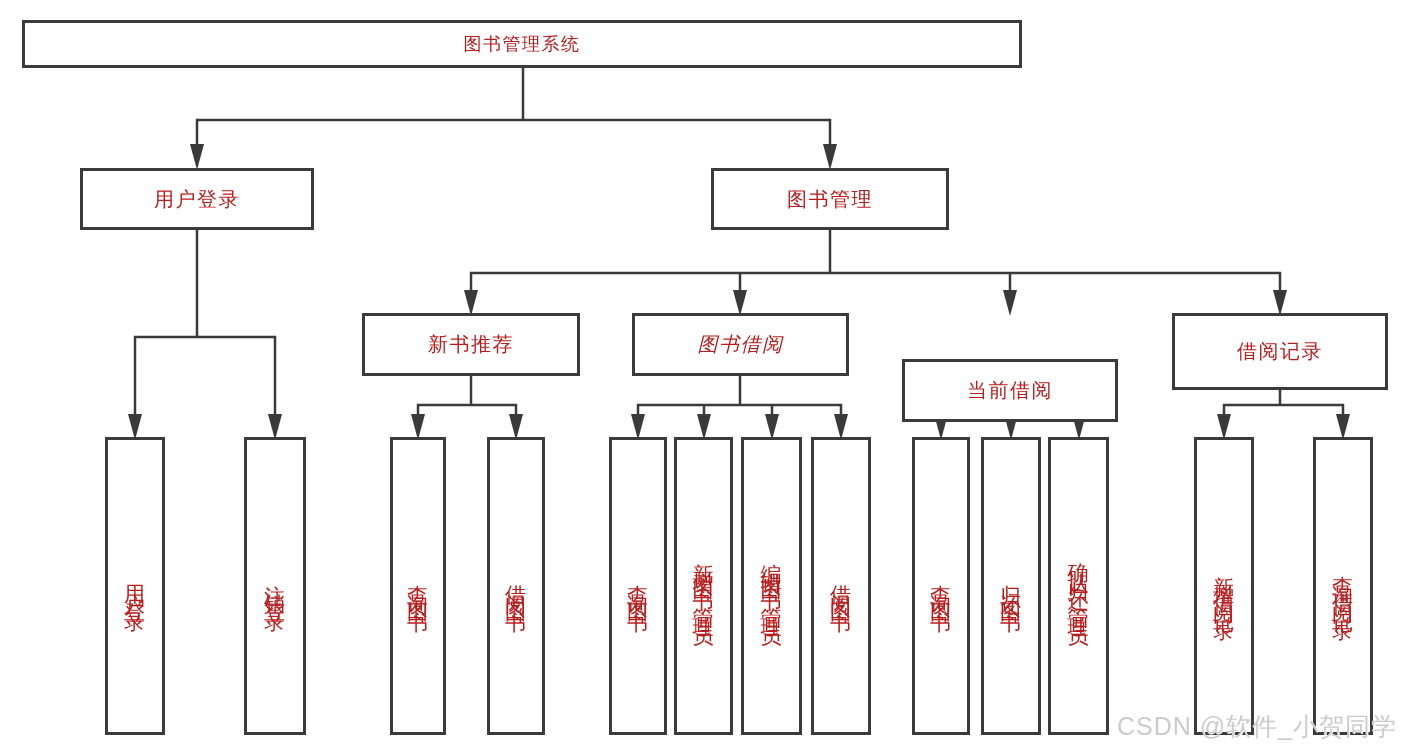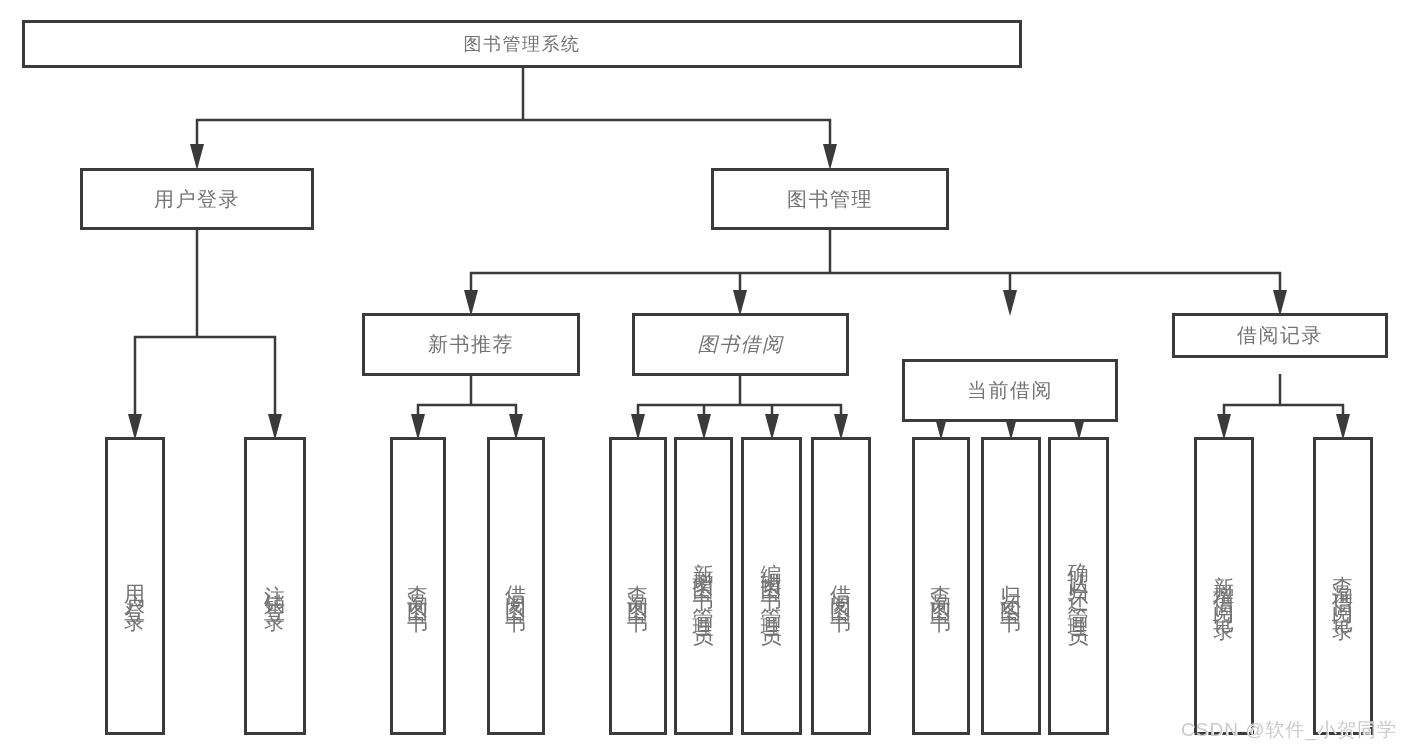--- a/index.html
+++ b/index.html
@@ -31,42 +31,42 @@
     stroke: none;
   }
   .node {
     position: absolute;
     box-sizing: border-box;
     background: #ffffff;
     border: 3px solid #3b3b3b;
     display: flex;
     align-items: center;
     justify-content: center;
-    color: #737373;
+    color: #b91c1c;
     z-index: 2;
     text-align: center;
   }
   .hnode {
     letter-spacing: 1.5px;
   }
   .root-node  { font-size: 18px; }
   .l2-node, .l3-node { font-size: 20px; }
   .vnode span {
     writing-mode: vertical-rl;
     text-orientation: mixed;
     font-size: 21px;
     letter-spacing: 9px;
     line-height: 1;
     white-space: nowrap;
   }
   #watermark {
     position: absolute;
     right: 8px;
     bottom: 4px;
-    font-size: 19px;
+    font-size: 25px;
     letter-spacing: 1px;
     color: #cbcbcb;
     text-shadow: 1px 1px 0 #ffffff;
     z-index: 3;
     pointer-events: none;
   }
 </style>
 </head>
 <body>
 
@@ -149,21 +149,21 @@
   </svg>
 
   <div class="node hnode root-node" style="left:22px; top:20px; width:1000px; height:48px;">图书管理系统</div>
 
   <div class="node hnode l2-node" style="left:80px; top:168px; width:234px; height:62px;">用户登录</div>
   <div class="node hnode l3-node" style="left:362px; top:313px; width:218px; height:63px;">新书推荐</div>
 
   <div class="node hnode l2-node" style="left:711px; top:168px; width:238px; height:62px;">图书管理</div>
   <div class="node hnode l3-node" style="left:632px; top:313px; width:217px; height:63px;font-style:italic;">图书借阅</div>
   <div class="node hnode l3-node" style="left:902px; top:313px; width:216px; height:63px;margin-top:46px;">当前借阅</div>
-  <div class="node hnode l3-node" style="left:1172px; top:313px; width:216px; height:45px;">借阅记录</div>
+  <div class="node hnode l3-node" style="left:1172px; top:313px; width:216px; height:77px;">借阅记录</div>
 
   <div class="node vnode" style="left:105px; top:437px; width:60px; height:298px;">
     <span>用户登录</span>
   </div>
   <div class="node vnode" style="left:244px; top:437px; width:62px; height:298px;">
     <span>注销登录</span>
   </div>
 
   <div class="node vnode" style="left:390px; top:437px; width:56px; height:298px;">
     <span>查询图书</span>

